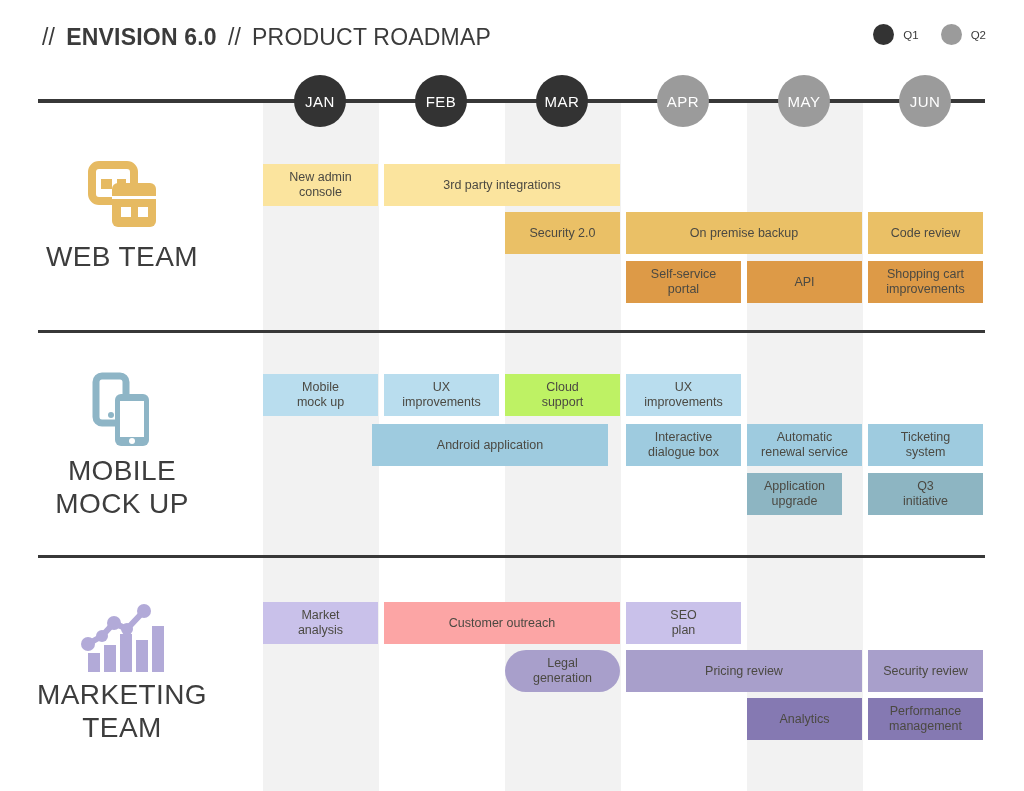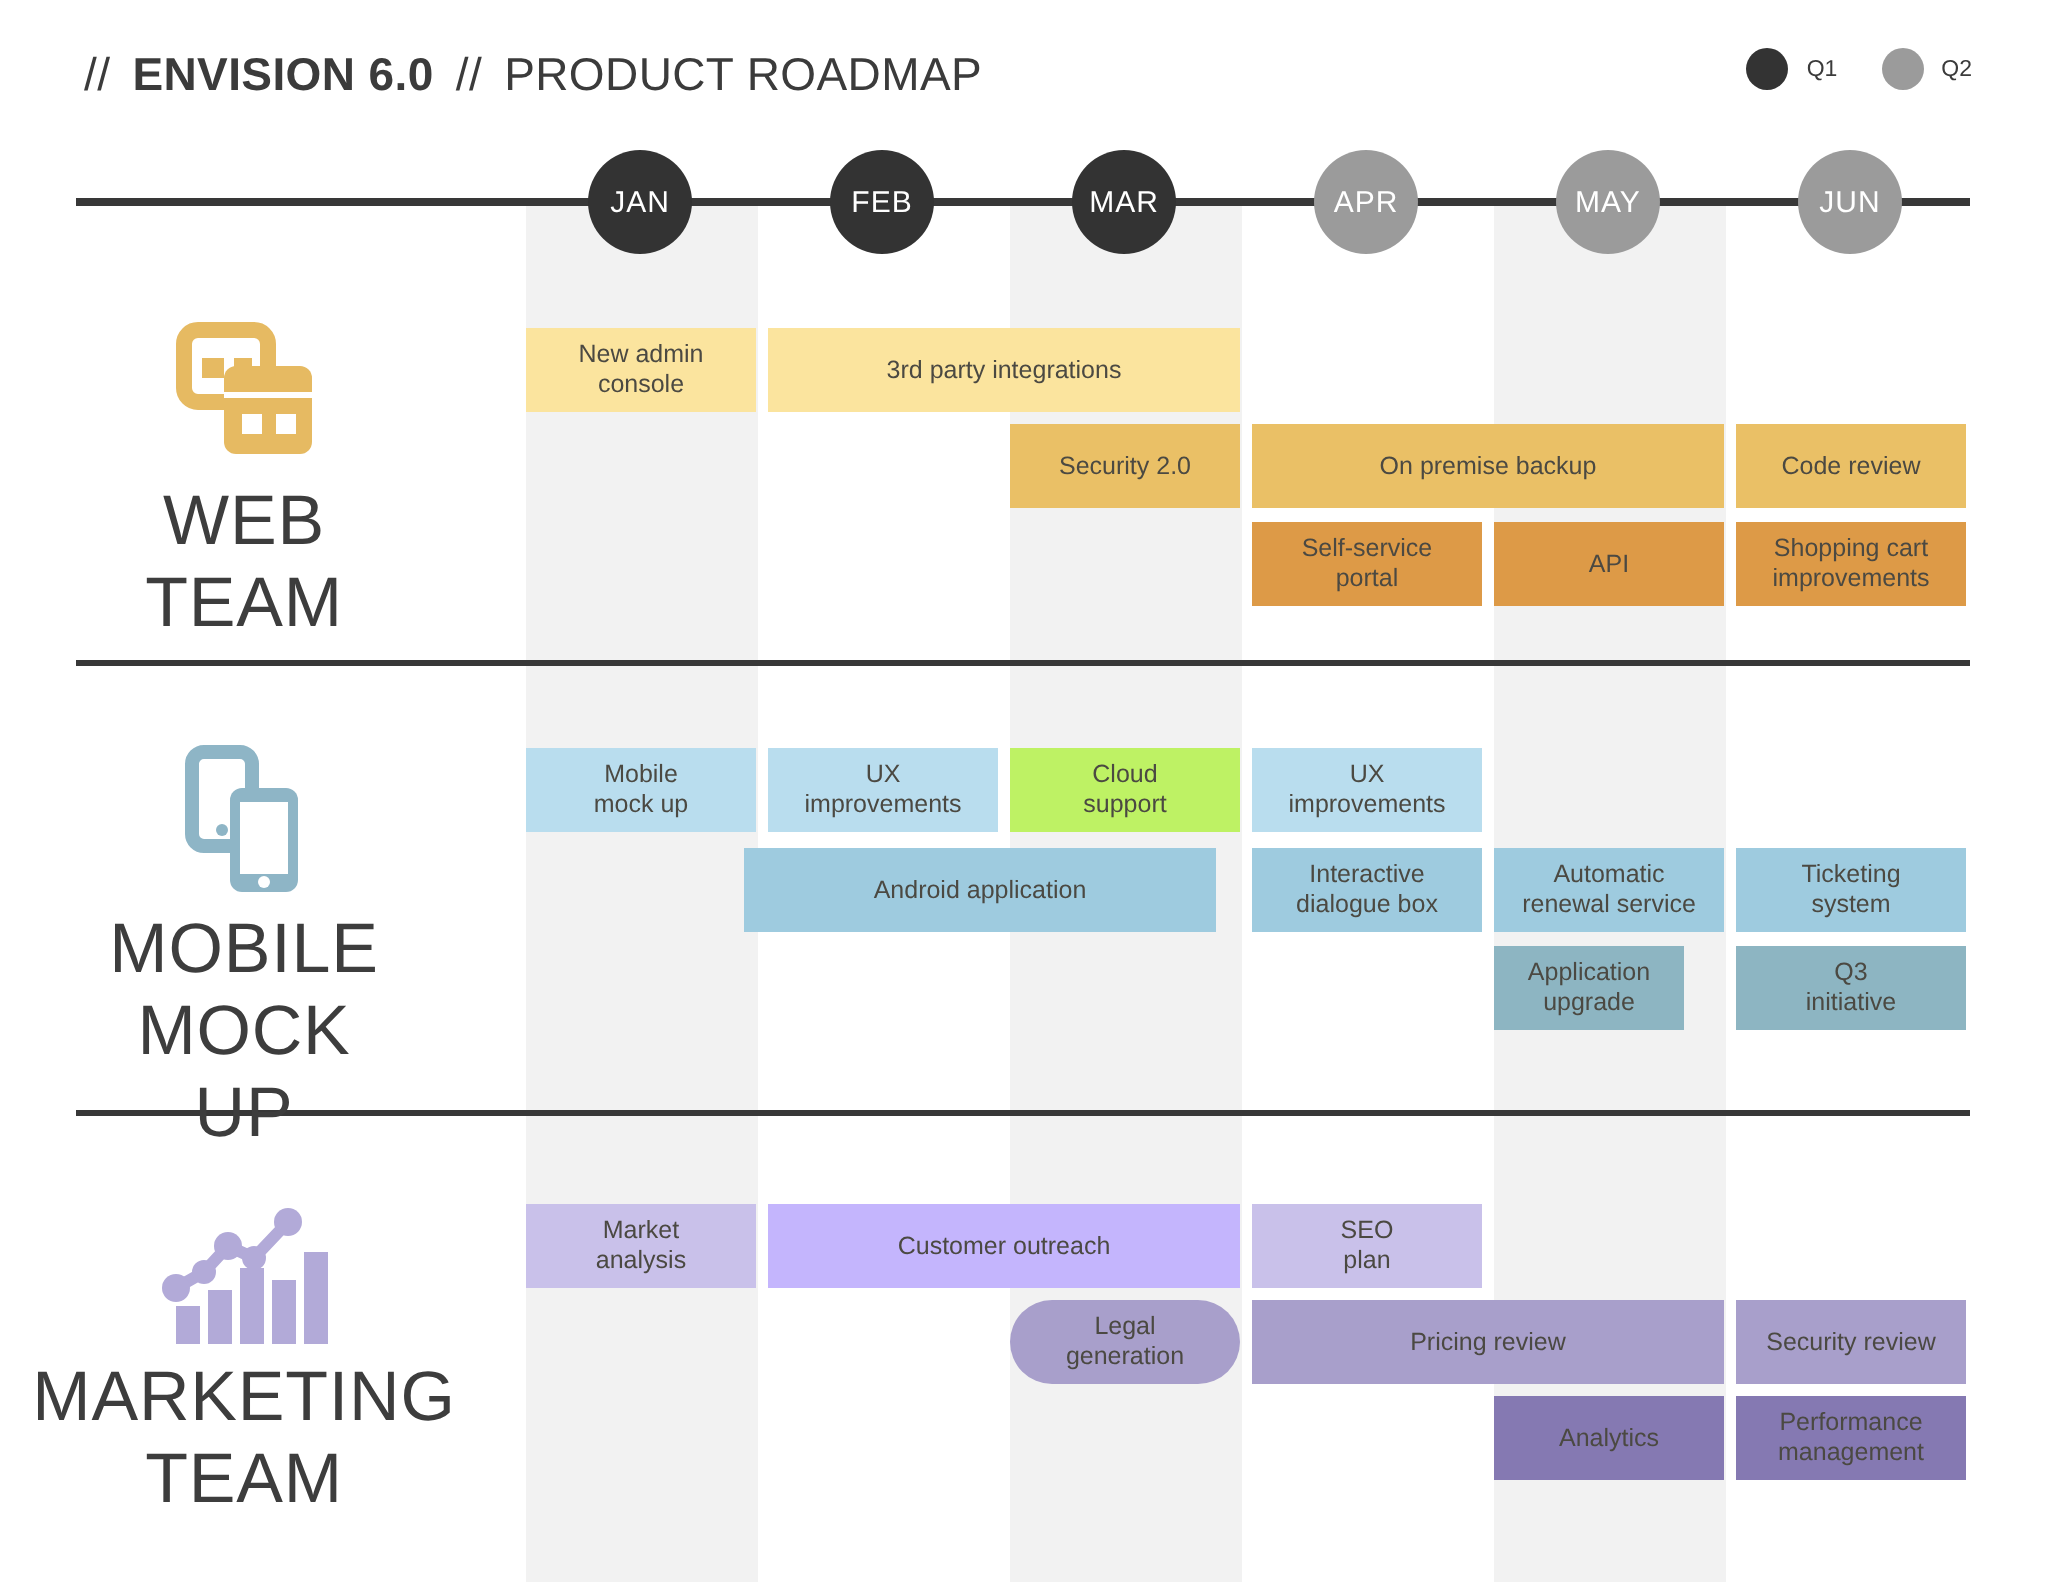--- a/index.html
+++ b/index.html
@@ -21,21 +21,21 @@
   
   .timeline-line{position:absolute;left:38px;top:99px;width:947px;height:4px;background:#383838;}
   .section-divider{position:absolute;left:38px;width:947px;height:3px;background:#383838;}
   .month-circle{position:absolute;top:75px;width:52px;height:52px;border-radius:50%;
     display:flex;align-items:center;justify-content:center;color:#ffffff;
     font-size:15px;letter-spacing:.5px;}
   .stripe{position:absolute;background:#f2f2f2;}
   
   .team{position:absolute;left:40px;width:164px;display:flex;flex-direction:column;align-items:center;}
   .team-icon{flex:0 0 auto;}
-  .team-name{margin-top:7px;font-size:35px;color:#3d3d3d;letter-spacing:.4px;
+  .team-name{margin-top:7px;font-size:28px;color:#3d3d3d;letter-spacing:.4px;
     text-align:center;white-space:pre-line;line-height:1.17;}
   
   .task-bar{position:absolute;height:42px;display:flex;align-items:center;justify-content:center;
     text-align:center;font-size:12.5px;line-height:15px;color:#4b4942;white-space:pre-line;
     padding:0 2px;box-sizing:border-box;}
 </style>
 </head>
 <body>
 
 <div id="stripes-layer">
@@ -144,21 +144,21 @@
     <div class="task-bar" style="left: 747px; width: 115px; top: 424px; background: rgb(158, 203, 223);">Automatic
 renewal service</div>
     <div class="task-bar" style="left: 868px; width: 115px; top: 424px; background: rgb(158, 203, 223);">Ticketing
 system</div>
     <div class="task-bar" style="left: 747px; width: 95px; top: 473px; background: rgb(141, 181, 194);">Application
 upgrade</div>
     <div class="task-bar" style="left: 868px; width: 115px; top: 473px; background: rgb(141, 181, 194);">Q3
 initiative</div>
     <div class="task-bar" style="left: 263px; width: 115px; top: 602px; background: rgb(201, 193, 234);">Market
 analysis</div>
-    <div class="task-bar" style="left: 384px; width: 236px; top: 602px; background: #c4b5fd;">Customer outreach</div>
+    <div class="task-bar" style="left: 384px; width: 236px; top: 602px; background: #fca5a5;">Customer outreach</div>
     <div class="task-bar" style="left: 626px; width: 115px; top: 602px; background: rgb(201, 193, 234);">SEO
 plan</div>
     <div class="task-bar" style="left: 505px; width: 115px; top: 650px; background: rgb(168, 159, 203); border-radius: 21px;">Legal
 generation</div>
     <div class="task-bar" style="left: 626px; width: 236px; top: 650px; background: rgb(168, 159, 203);">Pricing review</div>
     <div class="task-bar" style="left: 868px; width: 115px; top: 650px; background: rgb(168, 159, 203);">Security review</div>
     <div class="task-bar" style="left: 747px; width: 115px; top: 698px; background: rgb(133, 121, 178);">Analytics</div>
     <div class="task-bar" style="left: 868px; width: 115px; top: 698px; background: rgb(133, 121, 178);">Performance
 management</div>
   </div>

